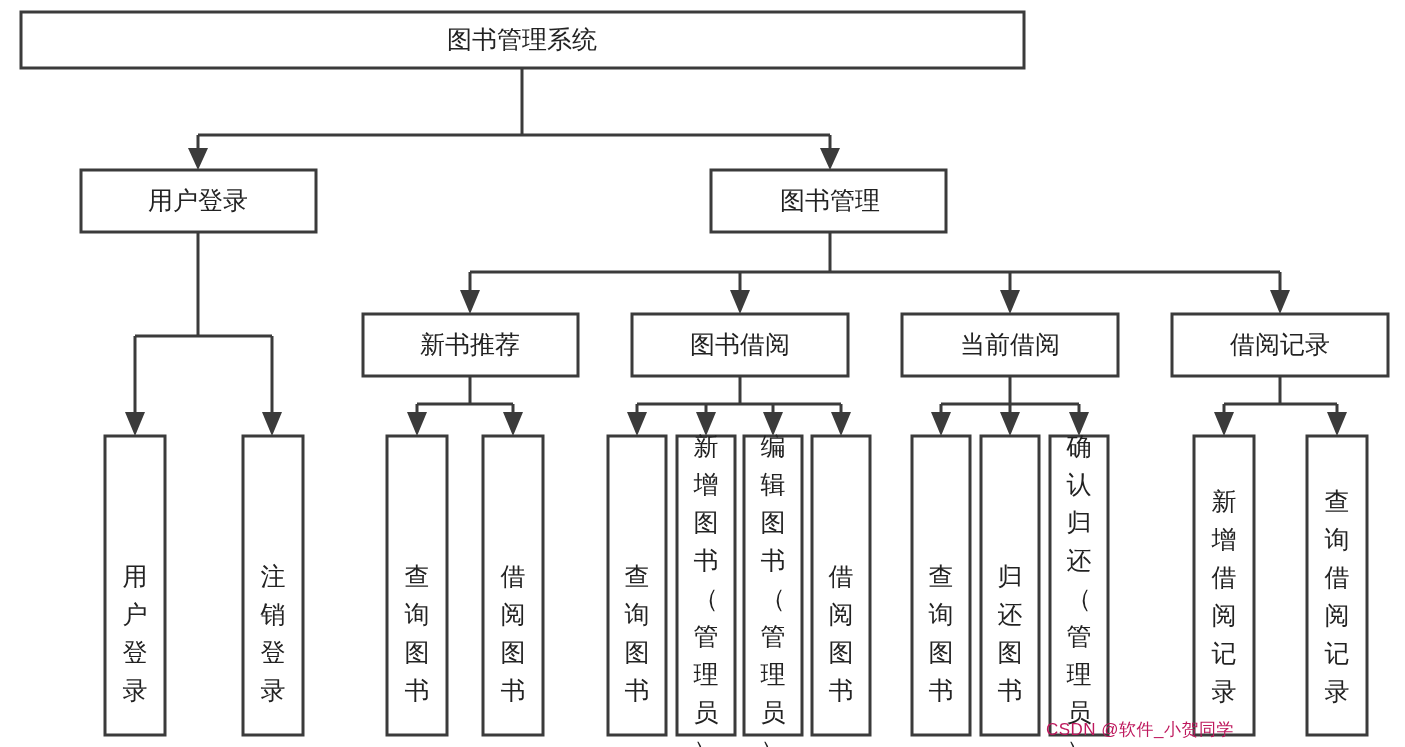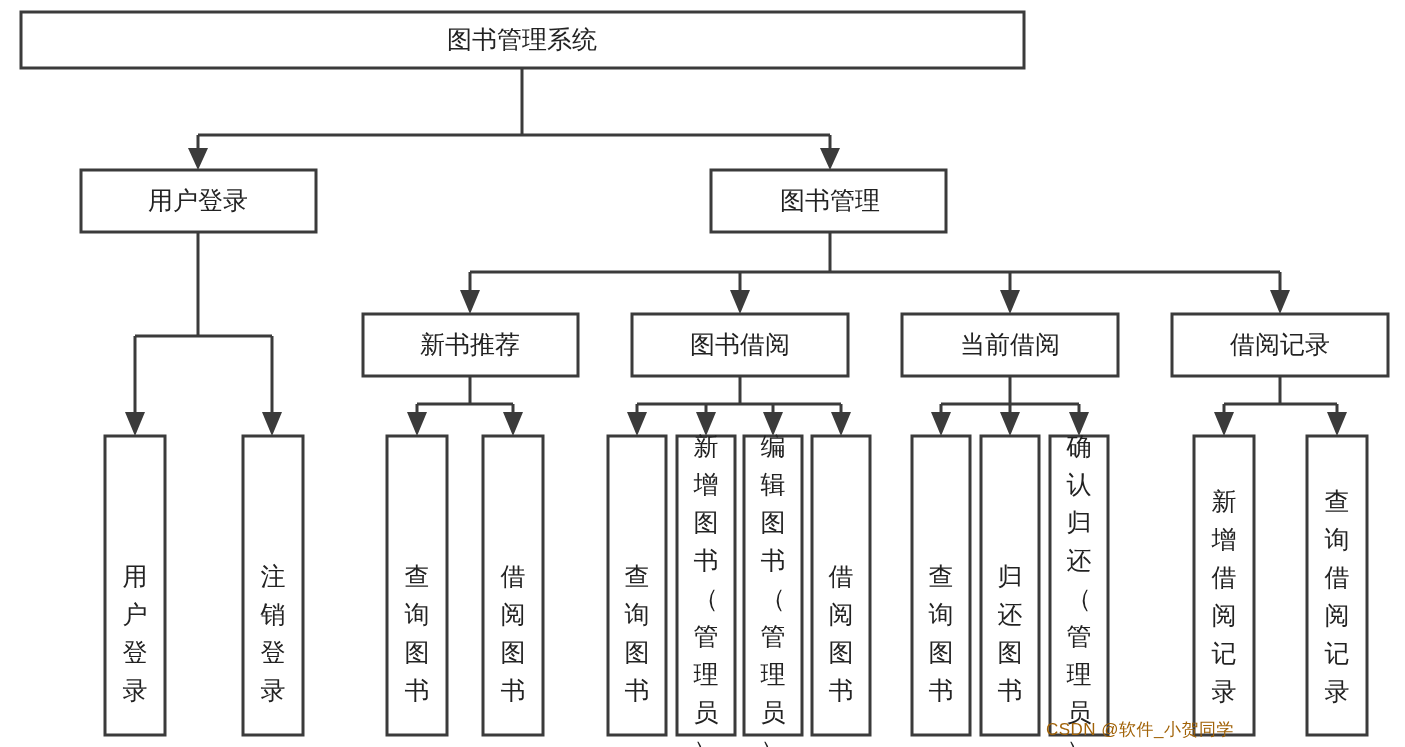--- a/index.html
+++ b/index.html
@@ -57,21 +57,21 @@
   .node-label-v {
     fill: #222222;
     font-family: "Liberation Sans", "DejaVu Sans", sans-serif;
     font-size: 25px;
     text-anchor: middle;
   }
   .watermark {
     position: absolute;
     right: 10px;
     bottom: 6px;
-    color: #a16207;
+    color: #be185d;
     font-size: 17px;
     font-family: "Liberation Sans", "DejaVu Sans", sans-serif;
     letter-spacing: 0.5px;
     white-space: nowrap;
     pointer-events: none;
   }
 </style>
 </head>
 <body>
 

